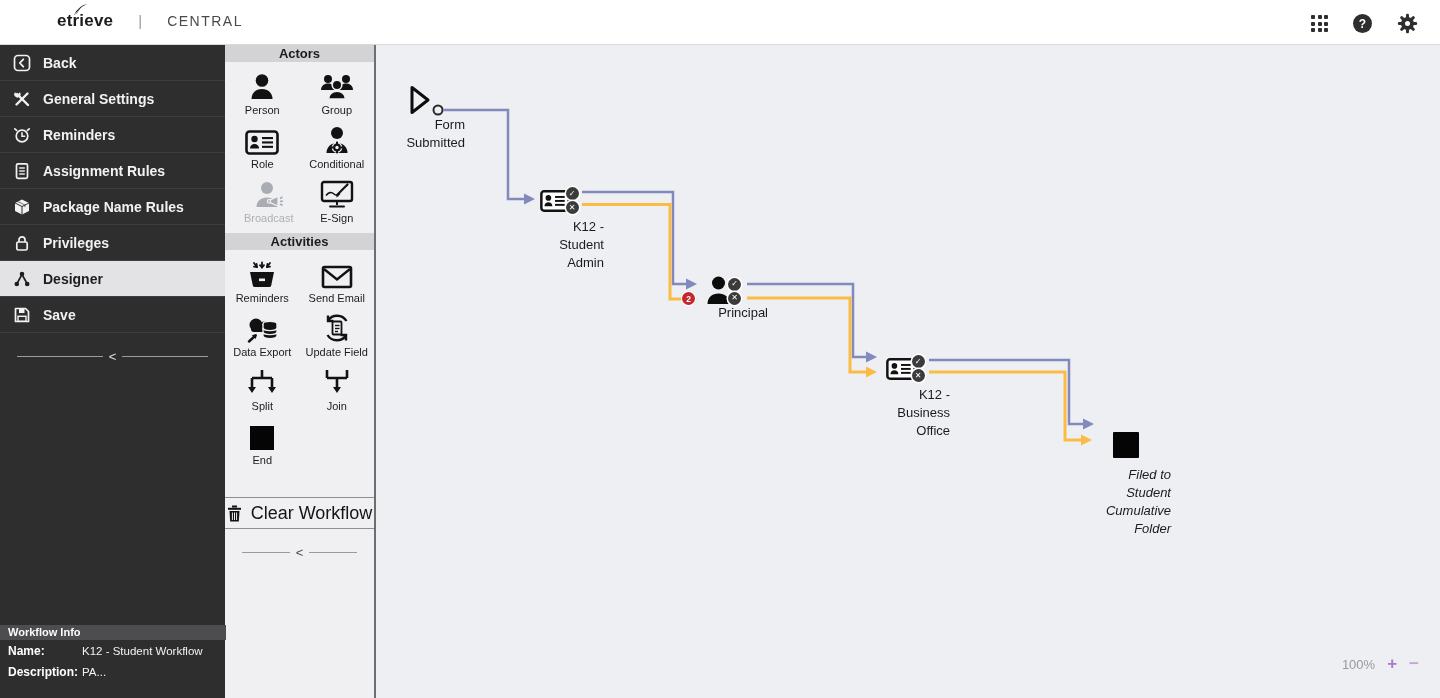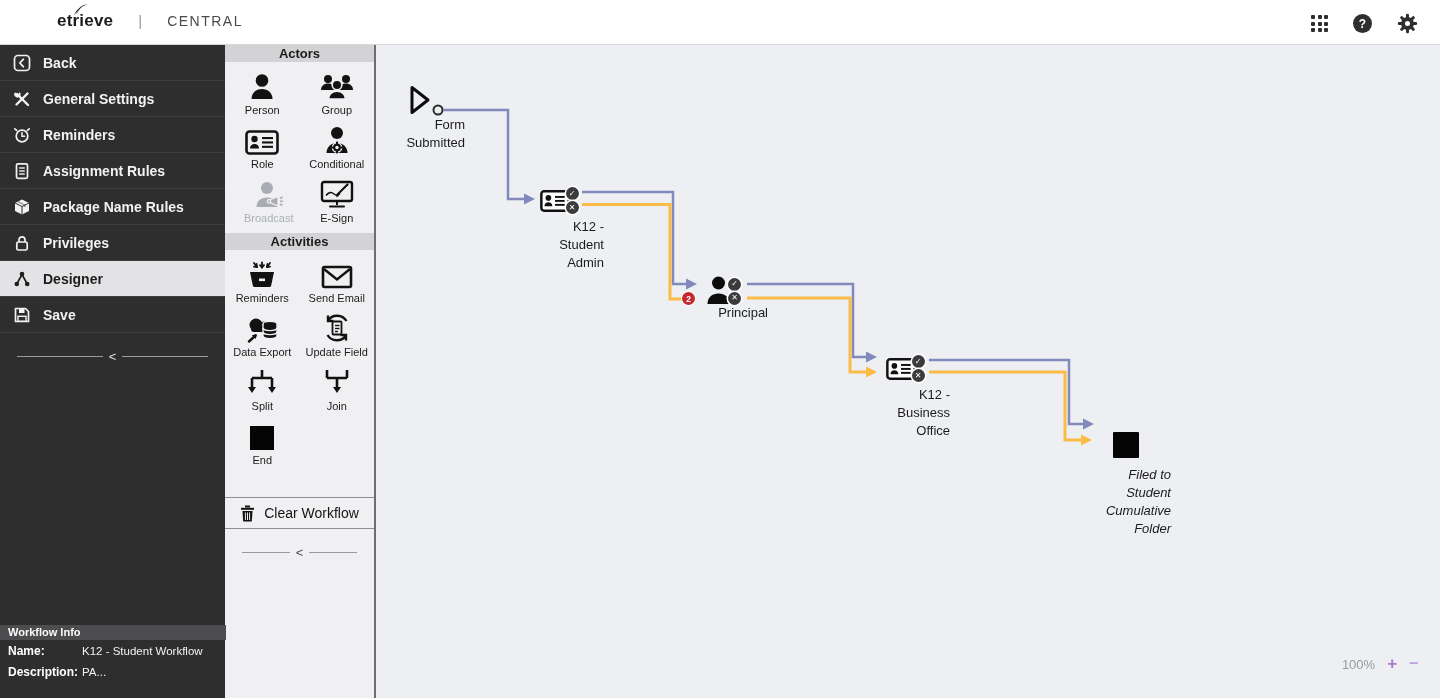--- a/index.html
+++ b/index.html
@@ -43,21 +43,21 @@
   .tb-header { background:#d3d3d6; height:17px; line-height:17px; text-align:center;
     font-size:13px; font-weight:bold; color:#1b1b1b; }
   .tb-grid { display:grid; grid-template-columns:1fr 1fr; padding:5px 0 4px 0;border-radius:11px; }
   .tb-item { text-align:center; padding:4px 0 5px 0; cursor:grab; }
   .tb-item .ico { height:30px; display:flex; align-items:flex-end; justify-content:center; }
   .tb-item .cap { font-size:11px; color:#1c1c1c; margin-top:3px; }
   .tb-item.disabled { cursor:default;padding-left:13px; }
   .tb-item.disabled .cap { color:#aab0b6; }
   .clear-row { border-top:1px solid #8f8f91; border-bottom:1px solid #8f8f91; height:32px;
     display:flex; align-items:center; justify-content:center; gap:9px; cursor:pointer; margin-top:22px; }
-  .clear-row .cap { font-size:14px; color:#141414; }
+  .clear-row .cap { font-size:18px; color:#141414; }
   .collapse-row.light .line { border-top:1px solid #9a9a9c; }
   .collapse-row.light .chev { color:#4c4c4c; }
 
   
   .canvas { position:absolute; top:45px; left:377px; width:1063px; height:653px; background:#edeff2; }
   .edges { position:absolute; left:0; top:0; }
   .node { position:absolute; text-align:center; width:90px; cursor:pointer; }
   .node-iconrow { display:flex; justify-content:center; align-items:center; position:relative; }
   .node-label { font-size:13px; line-height:18px; color:#1b1b1b; }
   .node-label span { display:block;text-align:right; }

